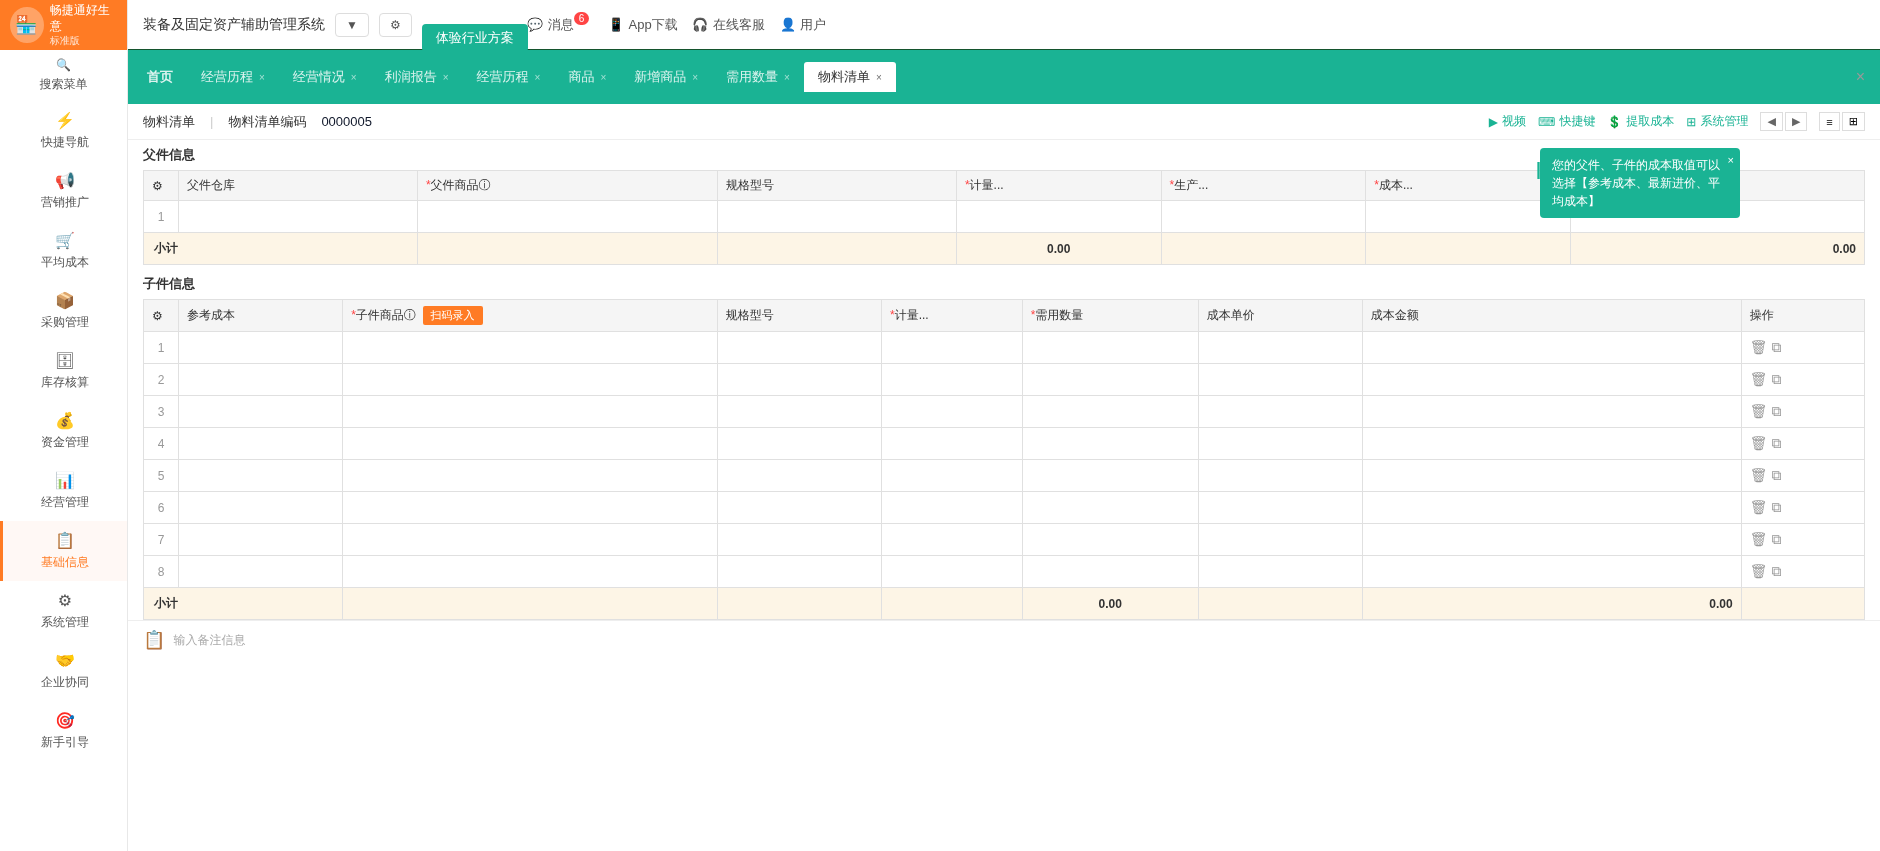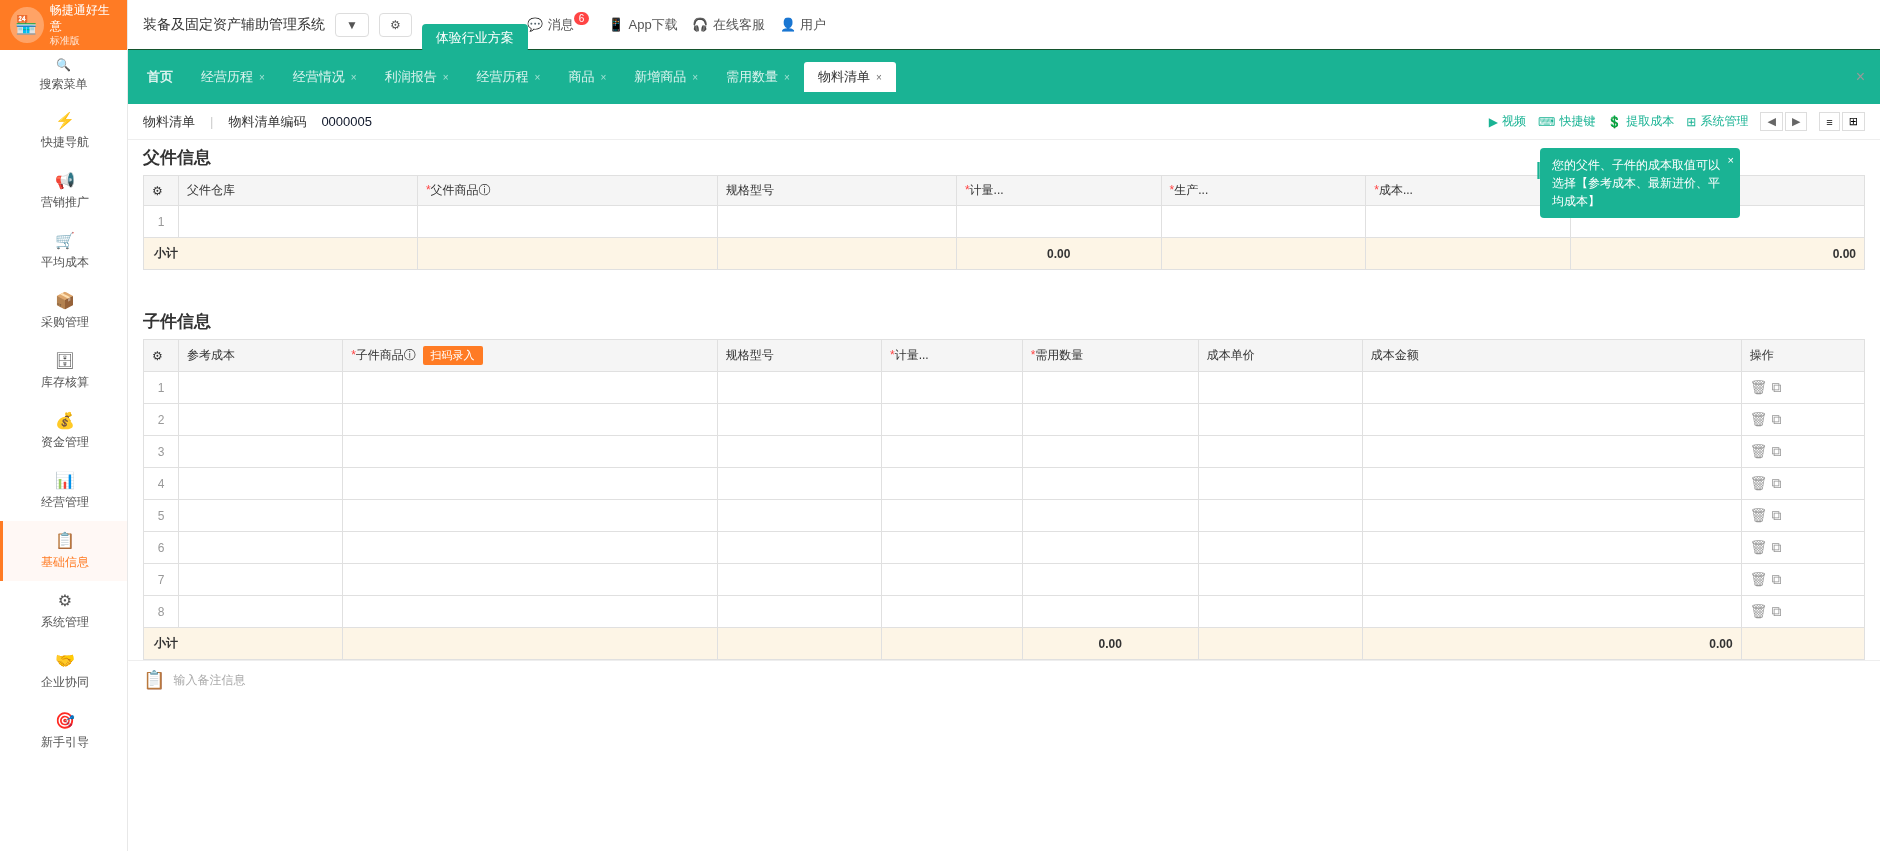--- a/index.html
+++ b/index.html
@@ -45,21 +45,21 @@
 
     
     .toolbar-right { margin-left: auto; display: flex; align-items: center; gap: 12px; font-size: 12px; color: #666; }
     .toolbar-btn { display: flex; align-items: center; gap: 4px; cursor: pointer; color: #1ab394; }
     .nav-arrows { display: flex; gap: 2px; }
     .nav-arrow { border: 1px solid #ddd; padding: 2px 6px; cursor: pointer; background: #fff; font-size: 11px; color: #666; }
     .view-icons { display: flex; gap: 2px; }
     .view-icon { border: 1px solid #ddd; padding: 2px 6px; cursor: pointer; background: #fff; font-size: 11px; }
 
     
-    .section-header { padding: 6px 15px; font-size: 17px; color: #333; background: #fff; display: flex; align-items: center; }
+    .section-header { padding: 6px 15px; font-size: 13px; color: #333; background: #fff; display: flex; align-items: center; }
 
     
     .data-table { width: 100%; border-collapse: collapse; font-size: 12px; }
     .data-table th { background: #f5f5f5; border: 1px solid #e0e0e0; padding: 6px 8px; text-align: left; font-weight: normal; color: #333; white-space: nowrap; }
     .data-table td { border: 1px solid #e0e0e0; padding: 5px 8px; color: #333; height: 32px; }
     .data-table td.row-num { color: #999; text-align: center; width: 35px; }
     .data-table tr.subtotal td { background: #fdf5e6; font-weight: bold; color: #333; }
     .required { color: #ff4444; }
     .col-settings { width: 30px; text-align: center; }
 
@@ -290,21 +290,21 @@
             <td style="text-align:center;font-weight:bold;">0.00</td>
             <td></td>
             <td></td>
             <td style="text-align:right;font-weight:bold;">0.00</td>
           </tr>
         </tbody>
       </table>
     </div>
 
     <div class="section-header" style="margin-top:4px;">
-      <span style="font-weight:bold;margin-top:30px;">子件信息</span>
+      <span style="font-weight:bold;">子件信息</span>
     </div>
     <div class="table-wrap">
       <table class="data-table">
         <thead>
           <tr>
             <th class="col-settings">⚙</th>
             <th>参考成本</th>
             <th><span class="required">*</span>子件商品ⓘ &nbsp;<button class="scan-btn">扫码录入</button></th>
             <th>规格型号</th>
             <th><span class="required">*</span>计量...</th>

